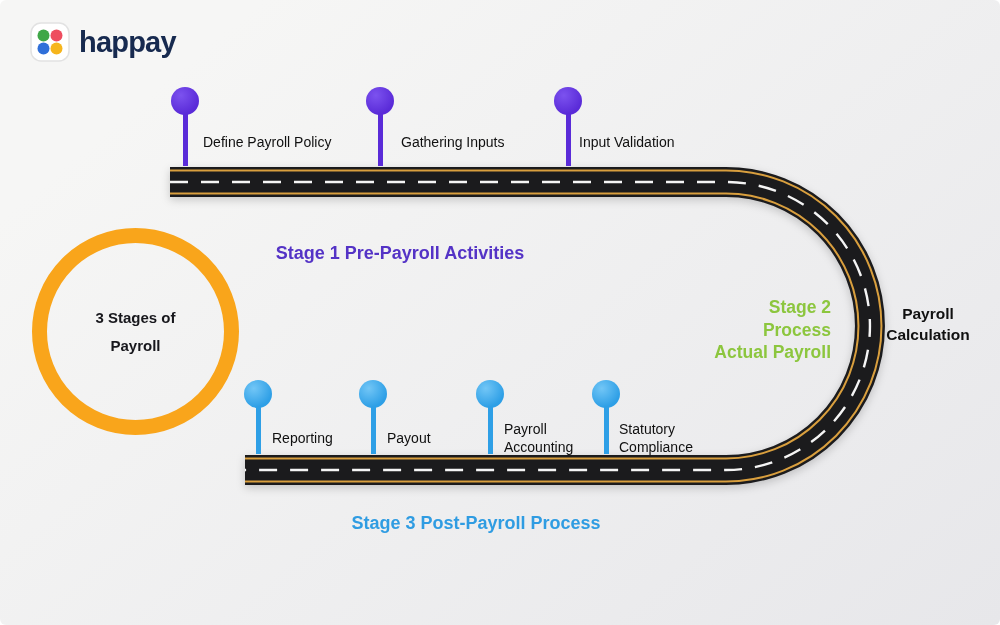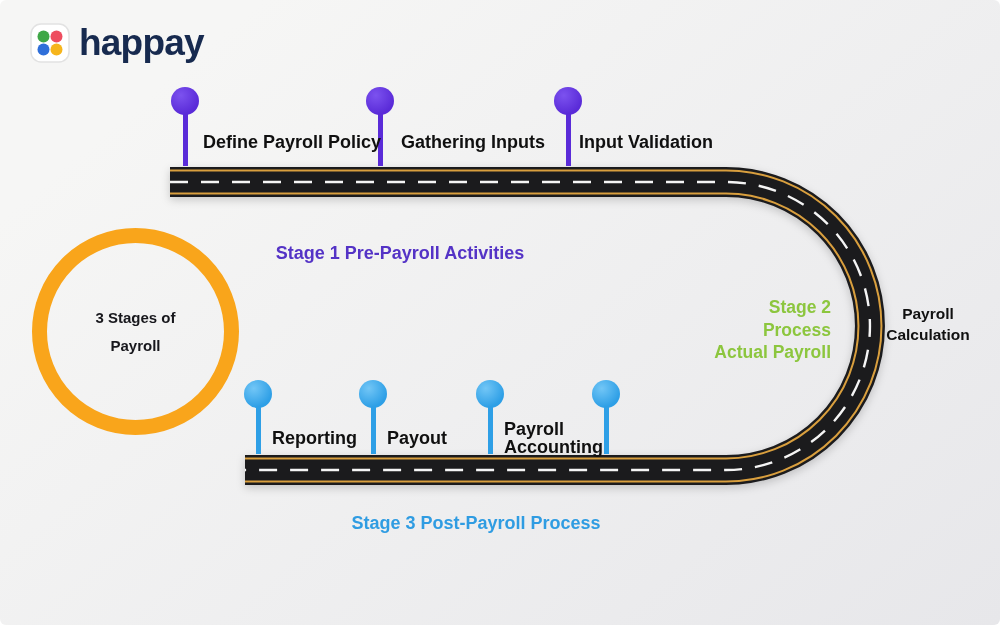--- a/index.html
+++ b/index.html
@@ -5,21 +5,21 @@
   * { margin:0; padding:0; box-sizing:border-box; }
   body { font-family:"Liberation Sans","DejaVu Sans",sans-serif; background:#ffffff; }
   .canvas {
     position:relative; width:1000px; height:625px; overflow:hidden;
     background:linear-gradient(140deg, var(--bg1,#f6f6f5) 15%, var(--bg2,#e7e7ea) 100%);
     border-radius:6px;
   }
 
   
   .logo { position:absolute; left:30px; top:22px; display:flex; align-items:center; gap:9px; }
-  .logo-text { font-size:37px; font-weight:bold; color:var(--brand,#172a4f); letter-spacing:-0.8px; }
+  .logo-text { font-size:29px; font-weight:bold; color:var(--brand,#172a4f); letter-spacing:-0.8px; }
 
   
   .road-svg { position:absolute; left:0; top:0; pointer-events:none;
     filter:drop-shadow(0 3px 4px rgba(0,0,0,0.18)); }
   .road-outer { fill:none; stroke:var(--asphalt,#1b1b1d); stroke-width:30; }
   .road-edge  { fill:none; stroke:var(--edge,#d99f3e);  stroke-width:25; }
   .road-core  { fill:none; stroke:var(--asphalt,#1b1b1d); stroke-width:21; }
   .road-dash  { fill:none; stroke:var(--dash,#f5f5f5); stroke-width:2.4; stroke-dasharray:18 13; }
 
   
@@ -32,21 +32,21 @@
   
   .marker { position:absolute; width:28px; }
   .dot { width:28px; height:28px; border-radius:50%; }
   .dot.purple { background:radial-gradient(circle at 35% 30%, #7c52ef, var(--s1m,#5a2bd8) 70%); }
   .dot.blue   { background:radial-gradient(circle at 35% 30%, #72c6f6, var(--s3m,#2e9fe6) 70%); }
   .stem { position:absolute; left:11.5px; top:27px; width:5px; }
   .stem.purple-bg { background:var(--s1m,#5a2bd8); }
   .stem.blue-bg   { background:var(--s3m,#2e9fe6); }
 
   
-  .ms-label { position:absolute; font-size:18px; font-weight:bold; color:#101010;
+  .ms-label { position:absolute; font-size:14px; font-weight:normal; color:#101010;
     line-height:18px; white-space:nowrap; }
   .ms-label.wrap { white-space:normal; }
 
   
   .stage1-label { position:absolute; left:200px; top:219px; width:400px; text-align:center;
     font-size:18px; font-weight:bold; color:var(--s1,#5433c6);margin-top:24px; }
   .stage3-label { position:absolute; left:276px; top:513px; width:400px; text-align:center;
     font-size:18px; font-weight:bold; color:var(--s3,#2f9ce2); }
   .stage2-label { position:absolute; left:631px; top:296px; width:200px; text-align:right;
     font-size:17.5px; font-weight:bold; color:var(--s2,#8cc63e); line-height:22.5px; }
@@ -127,16 +127,17 @@
     <div class="stem blue-bg" style="height:47px"></div>
   </div>
   <div class="marker" style="left:592px;top:380px">
     <div class="dot blue"></div>
     <div class="stem blue-bg" style="height:47px"></div>
   </div>
 
   <div class="ms-label" style="left:272px;top:429px">Reporting</div>
   <div class="ms-label" style="left:387px;top:429px">Payout</div>
   <div class="ms-label wrap" style="left:504px;top:420px;width:90px">Payroll Accounting</div>
+  <div class="ms-label wrap" style="left:619px;top:420px;width:100px">Statutory Compliance</div>
 
   <div class="stage3-label">Stage 3 Post-Payroll Process</div>
 
 </div>
 
 </body></html>

